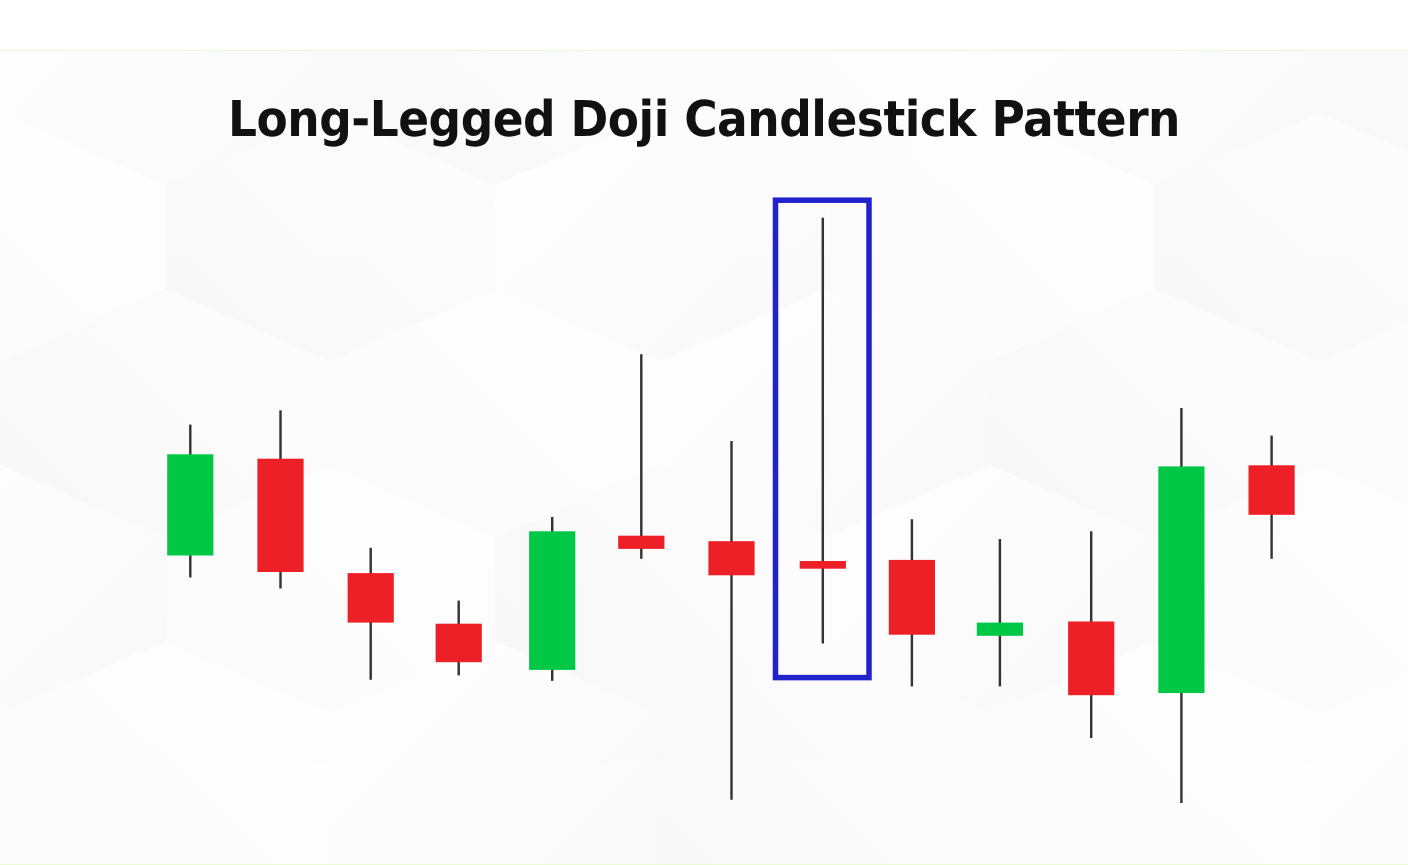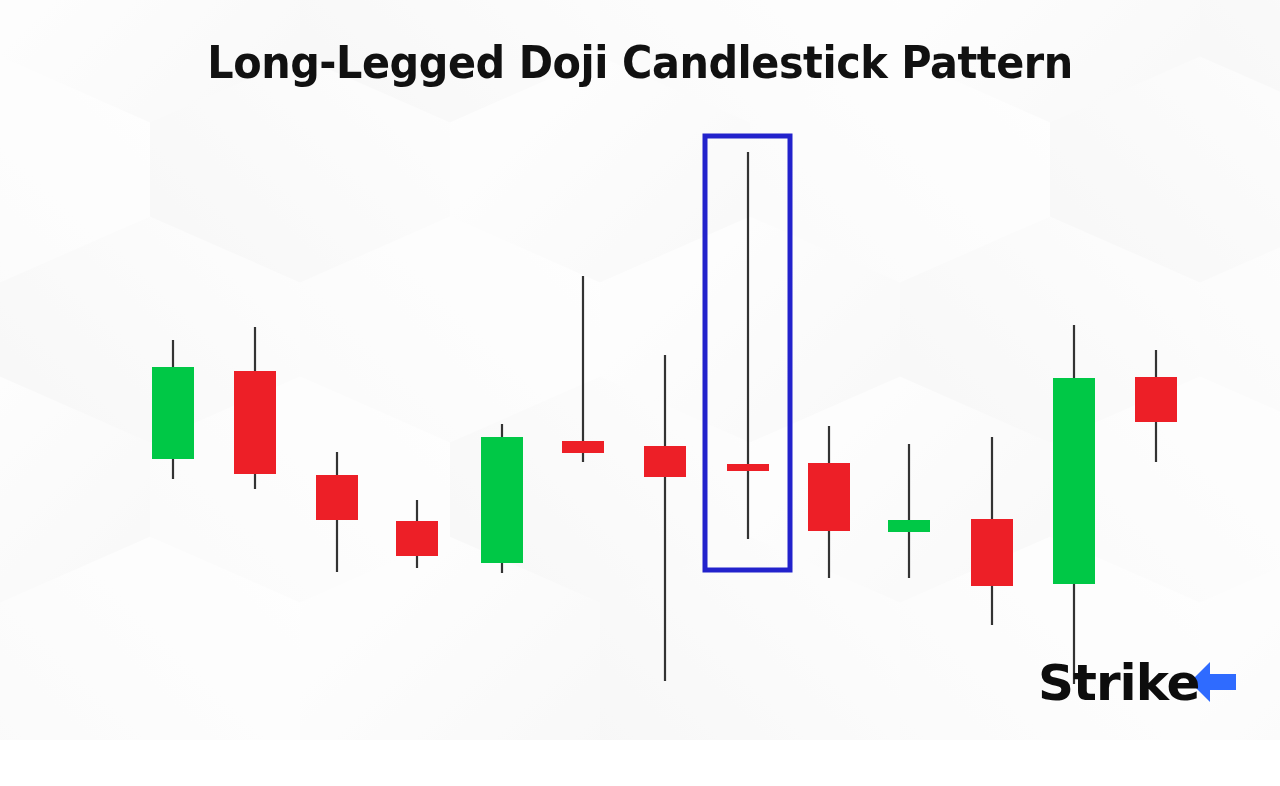--- a/index.html
+++ b/index.html
@@ -8,20 +8,21 @@
     width:1280px; height:786px;
     overflow:hidden;
     font-family:"Liberation Sans", sans-serif;
     background:#ffffff;
   }
   #page {
     position:relative;
     width:1280px; height:740px;
     background:#bef264;
     overflow:hidden;
+    margin-top:46px;
   }
   
   #bg-pattern {
     position:absolute; inset:0;
     z-index:0;
     pointer-events:none;
   }
   #bg-pattern svg { display:block; width:100%; height:100%; }
 
   
@@ -171,23 +172,14 @@
             <line x1="1156" x2="1156" y1="350" y2="462" stroke="#333333" stroke-width="2.2"></line>
             <rect x="1135" y="377" width="42" height="45" fill="#ed1f27"></rect>
           </g>
         </g>
       <g id="highlight-layer">
           <rect x="705" y="136" width="85" height="434" fill="none" stroke="#2222cc" stroke-width="5"></rect>
         </g>
     </svg>
   </div>
 
-  <div id="logo">
-    <svg viewBox="0 0 200 64" xmlns="http://www.w3.org/2000/svg">
-
-      <g id="logo-arrow">
-        <polygon points="152,30 172,10 172,22 198,22 198,38 172,38 172,50" fill="#2f6bff"></polygon>
-      </g>
-      <text id="logo-text" x="0" y="48" font-family="DejaVu Sans, sans-serif" font-size="50" font-weight="bold" letter-spacing="-1" fill="#0d0d0d">Strike</text>
-    </svg>
-  </div>
 
 </div>
 
 </body></html>

